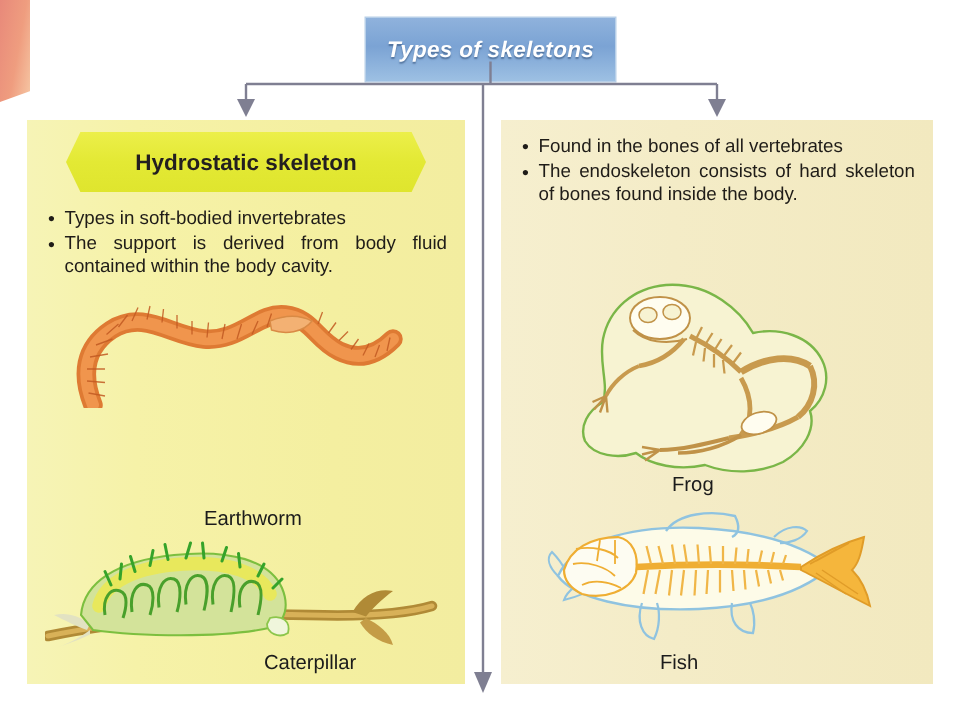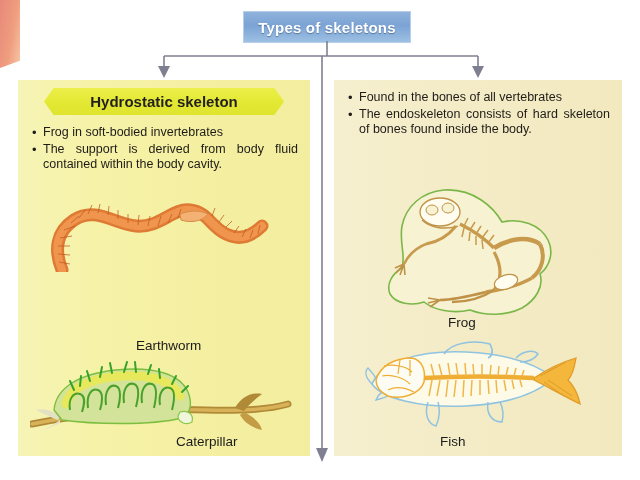--- a/index.html
+++ b/index.html
@@ -15,25 +15,25 @@
     position:absolute;left:0;top:0;width:20px;height:72px;
     background:linear-gradient(100deg,#e8897a 0%,#ef9d7f 55%,#f6c9a6 100%);
   }
   .corner-strip:after{
     content:"";position:absolute;left:0;bottom:-10px;width:24px;height:14px;
     background:#ffffff;transform:skewY(-20deg);transform-origin:left bottom;
   }
 
   
   .title-box{
-    position:absolute;left:243px;top:11px;width:168px;height:32px;
+    position:absolute;left:243px;top:11px;width:168px;height:44px;
     background:linear-gradient(180deg,#8fb2dc 0%,#7ba3d4 45%,#9dc0e3 100%);
     border:1px solid #b7cfe8;
     box-sizing:border-box;
-    display:flex;align-items:center;justify-content:center;
+    display:flex;align-items:center;justify-content:center;font-style:italic;
   }
   .title-box .title-text{
     color:#ffffff;font-size:15px;font-weight:bold;letter-spacing:.2px;
     text-shadow:0 1px 1px rgba(40,70,110,.55);
     white-space:nowrap;
   }
 
   
   .connectors{position:absolute;left:0;top:0;width:640px;height:480px;}
 
@@ -45,21 +45,21 @@
     left:18px;width:292px;
     background:linear-gradient(90deg,#f6f4b6 0%,#f6f2a8 25%,#f4efa0 70%,#f3eda0 100%);
   }
   .panel-right{
     left:334px;width:288px;
     background:linear-gradient(90deg,#f6efcf 0%,#f4ecc7 40%,#f2e9bf 100%);
   }
 
   
   .banner{
-    position:relative;margin:8px auto 0;height:27px;
+    position:relative;margin:8px auto 0;height:40px;
     display:flex;align-items:center;justify-content:center;
     clip-path:polygon(4% 0%,96% 0%,100% 50%,96% 100%,4% 100%,0% 50%);
   }
   .banner-left{width:240px;background:linear-gradient(180deg,#ecef4a 0%,#e3e934 50%,#dfe52e 100%);}
   .banner-right{width:248px;background:linear-gradient(180deg,#e9bda9 0%,#e3b19c 50%,#e0ab95 100%);}
   .banner-text{font-size:15px;font-weight:bold;color:#231f20;white-space:nowrap;}
 
   
   .bullets{margin:10px 12px 0 14px;}
   .bullet{
@@ -112,21 +112,21 @@
 
   <div class="panel panel-left">
 
     <div class="banner banner-left">
       <span class="banner-text">Hydrostatic skeleton</span>
     </div>
 
     <div class="bullets">
       <div class="bullet">
         <span class="dot">•</span>
-        <span class="btxt">Frog in soft-bodied invertebrates</span>
+        <span class="btxt">Types in soft-bodied invertebrates</span>
       </div>
       <div class="bullet">
         <span class="dot">•</span>
         <span class="btxt justify">The support is derived from body fluid contained within the body cavity.</span>
       </div>
     </div>
 
     <div class="figwrap" style="left:22px;top:112px;">
       <svg width="250" height="80" viewBox="0 0 250 80">
         <g fill="none" stroke="#d4662b" stroke-width="1">

